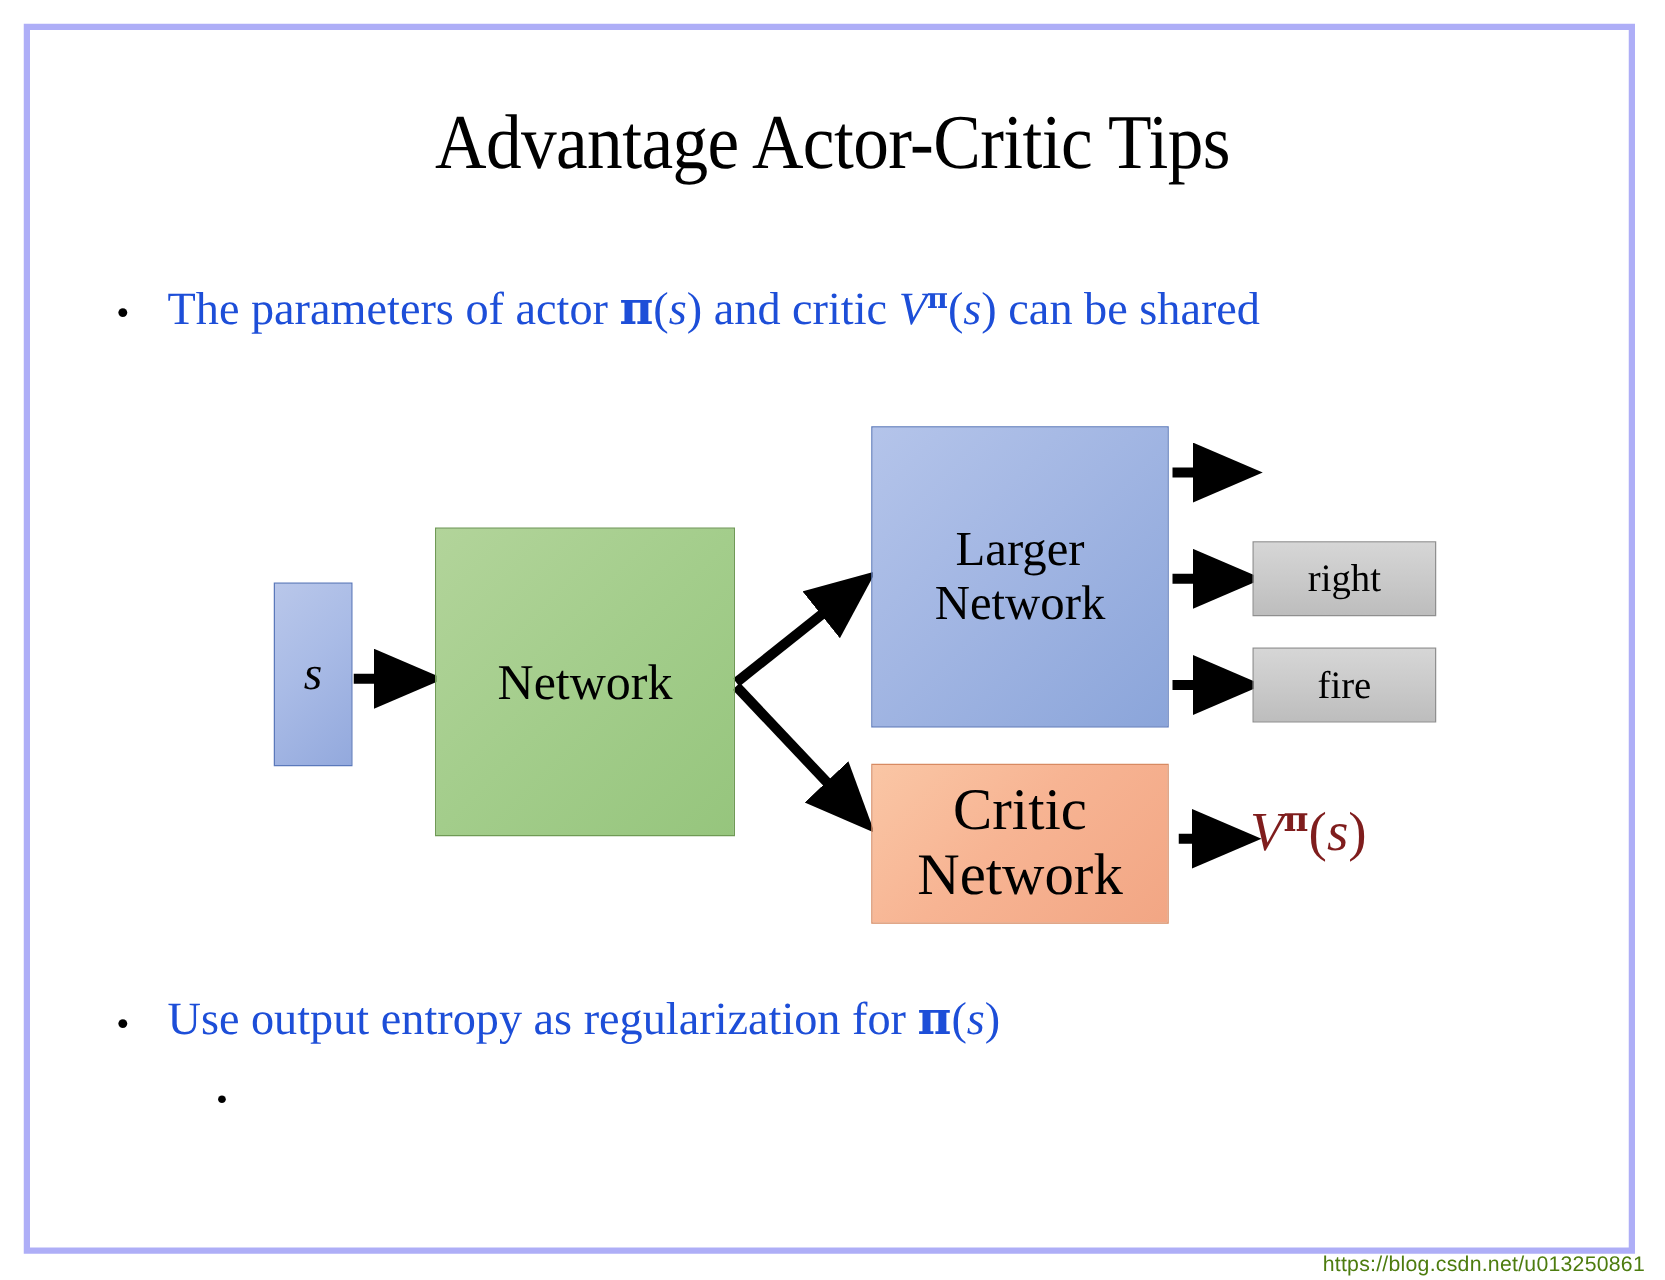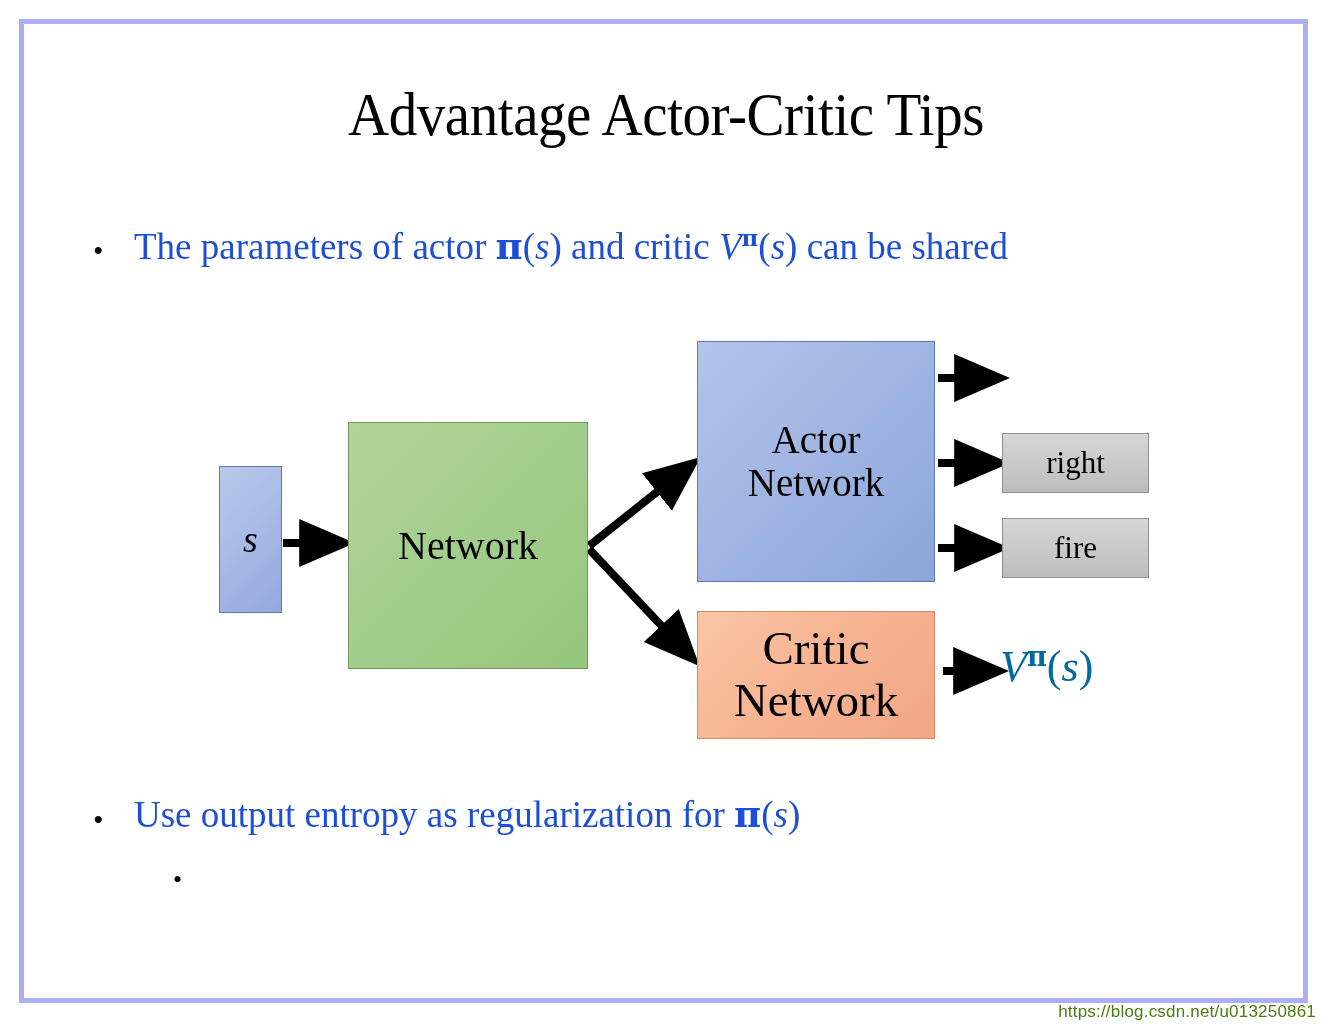--- a/index.html
+++ b/index.html
@@ -141,21 +141,21 @@
   }
   #box-left  { top: 348px; }
   #box-right { top: 433px; }
   #box-fire  { top: 518px; }
 
   #v-output {
     position: absolute;
     left: 1000px;
     top: 640px;
     font-size: 44px;
-    color: #0369a1;
+    color: #7f1d1d;
     white-space: nowrap;
   }
 
   
   #watermark {
     position: absolute;
     right: 16px;
     bottom: 2px;
     font-family: "Liberation Sans", sans-serif;
     font-size: 17px;
@@ -202,21 +202,21 @@
 
     <div class="box" id="box-s">
       <span class="mathvar">s</span>
     </div>
 
     <div class="box" id="box-network">
       <span>Network</span>
     </div>
 
     <div class="box" id="box-actor">
-      <span>Actor</span>
+      <span>Larger</span>
       <span>Network</span>
     </div>
 
     <div class="box" id="box-critic">
       <span>Critic</span>
       <span>Network</span>
     </div>
 
     <div class="box action-box" id="box-fire">
       <span>fire</span>

